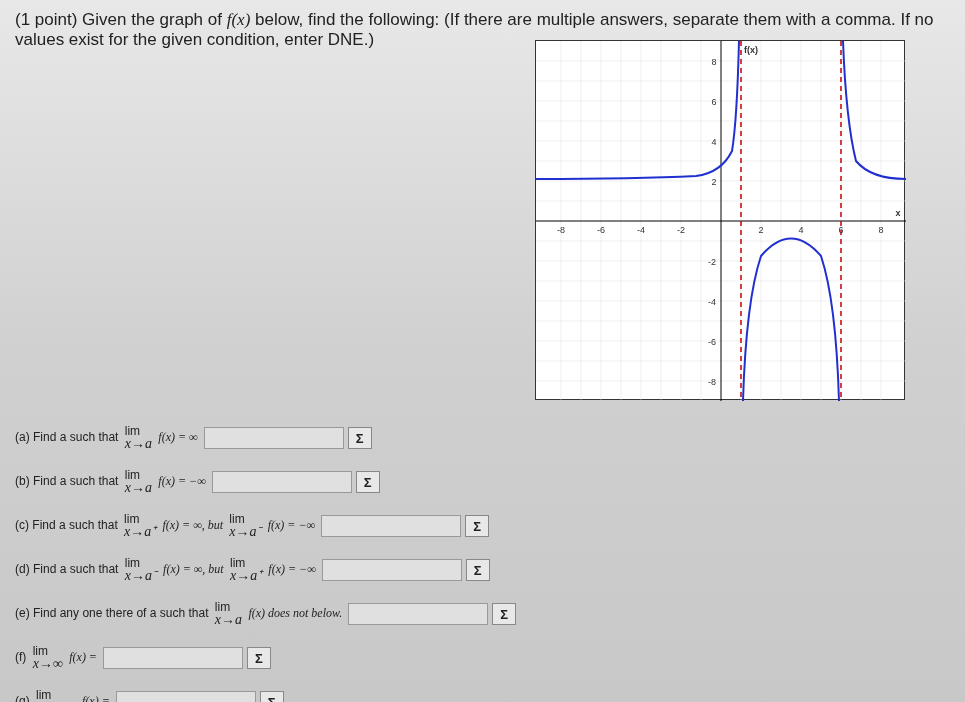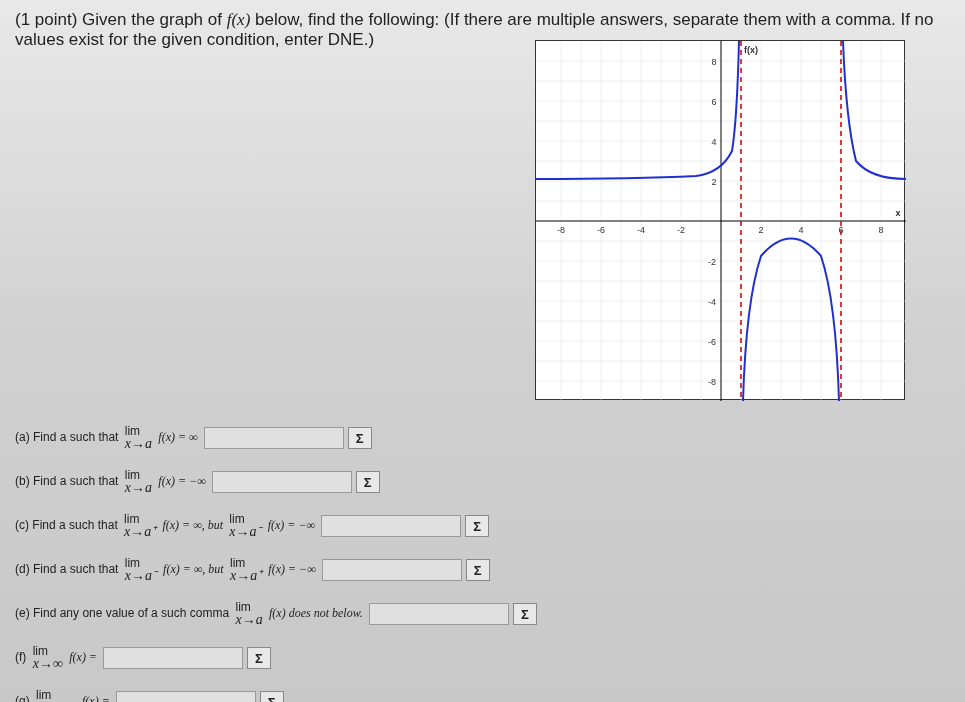--- a/index.html
+++ b/index.html
@@ -214,21 +214,21 @@
         </span>
       <span class="italic">f(x) = −∞</span>
     </span>
     <input class="answer" style="">
     <span class="sigma-btn">Σ</span>
   </div>
 
   <div class="qrow">
     <span class="qlabel">
       <span>(e)</span>
-      <span>Find any one value of a such comma</span>
+      <span>Find any one there of a such that</span>
       <span class="limit-expr">
           <span class="limit-top">lim</span>
           <span class="limit-bot italic">x→a</span>
         </span>
       <span class="italic">f(x) does not below.</span>
     </span>
     <input class="answer" style="">
     <span class="sigma-btn">Σ</span>
   </div>
 

